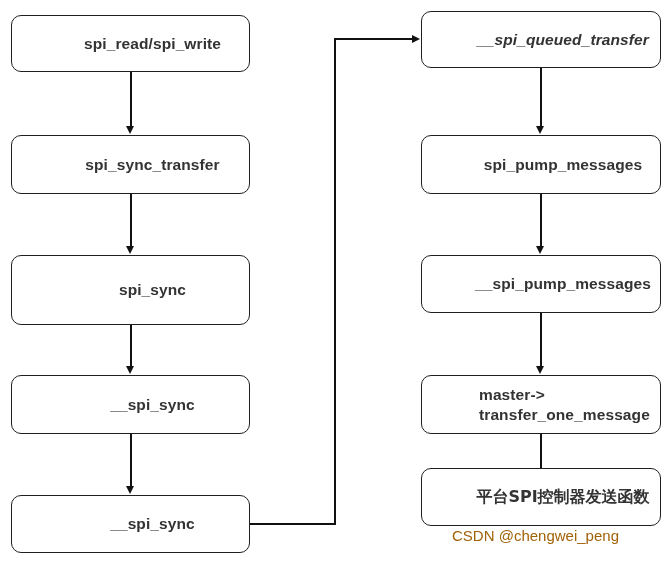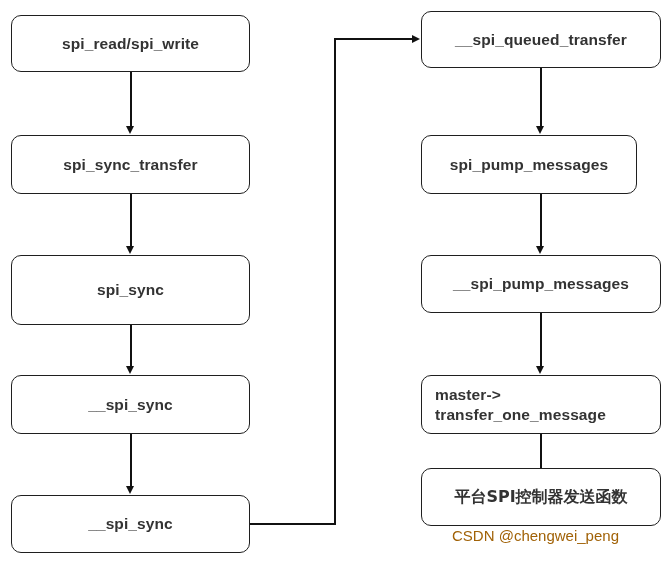--- a/index.html
+++ b/index.html
@@ -30,21 +30,21 @@
     font-size: 15.5px;
     letter-spacing: 0.1px;
     line-height: 1.25;
     z-index: 3;
   }
   .node.align-left {
     justify-content: flex-start;
     text-align: left;
     padding-left: 13px;
   }
-  .node-label { white-space: pre-line; display: block; }
+  .node-label { white-space: pre-line; display: block; margin-left: 44px; }
   .node.cjk .node-label {
     font-family: "DejaVu Sans", "Liberation Sans", sans-serif;
     font-size: 16px;
     letter-spacing: 0px;
   }
   
   .seg {
     position: absolute;
     background: #111111;
     z-index: 1;
@@ -95,25 +95,25 @@
   </div>
 
   <div class="node" style="left:11px; top:375px; width:239px; height:59px;">
     <span class="node-label">__spi_sync</span>
   </div>
 
   <div class="node" style="left:11px; top:495px; width:239px; height:58px;">
     <span class="node-label">__spi_sync</span>
   </div>
 
-  <div class="node" style="left:421px; top:11px; width:240px; height:57px;">
+  <div class="node" style="left:421px; top:11px; width:240px; height:57px;font-style:italic;">
     <span class="node-label">__spi_queued_transfer</span>
   </div>
 
-  <div class="node" style="left:421px; top:135px; width:216px; height:59px;">
+  <div class="node" style="left:421px; top:135px; width:240px; height:59px;">
     <span class="node-label">spi_pump_messages</span>
   </div>
 
   <div class="node" style="left:421px; top:255px; width:240px; height:58px;">
     <span class="node-label">__spi_pump_messages</span>
   </div>
 
   <div class="node align-left" style="left:421px; top:375px; width:240px; height:59px;">
     <span class="node-label">master-&gt;
 transfer_one_message</span>

